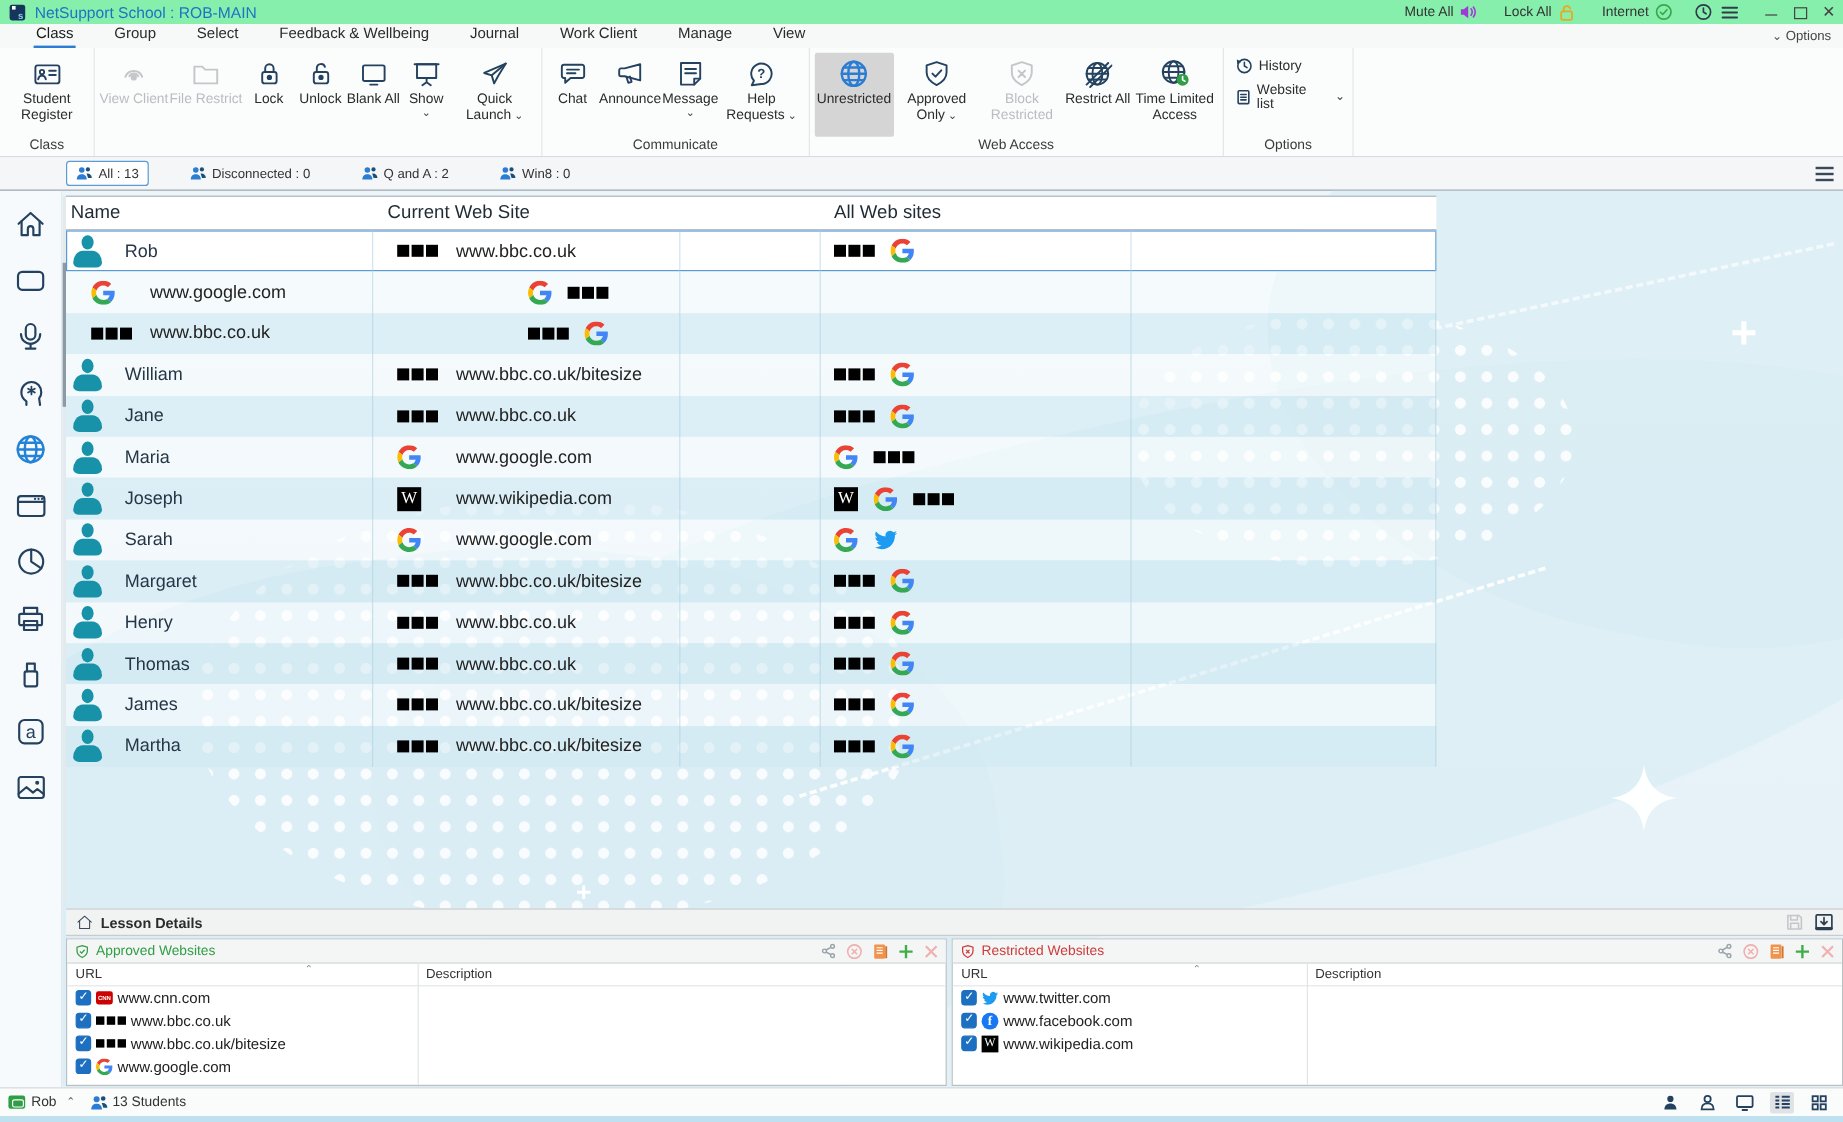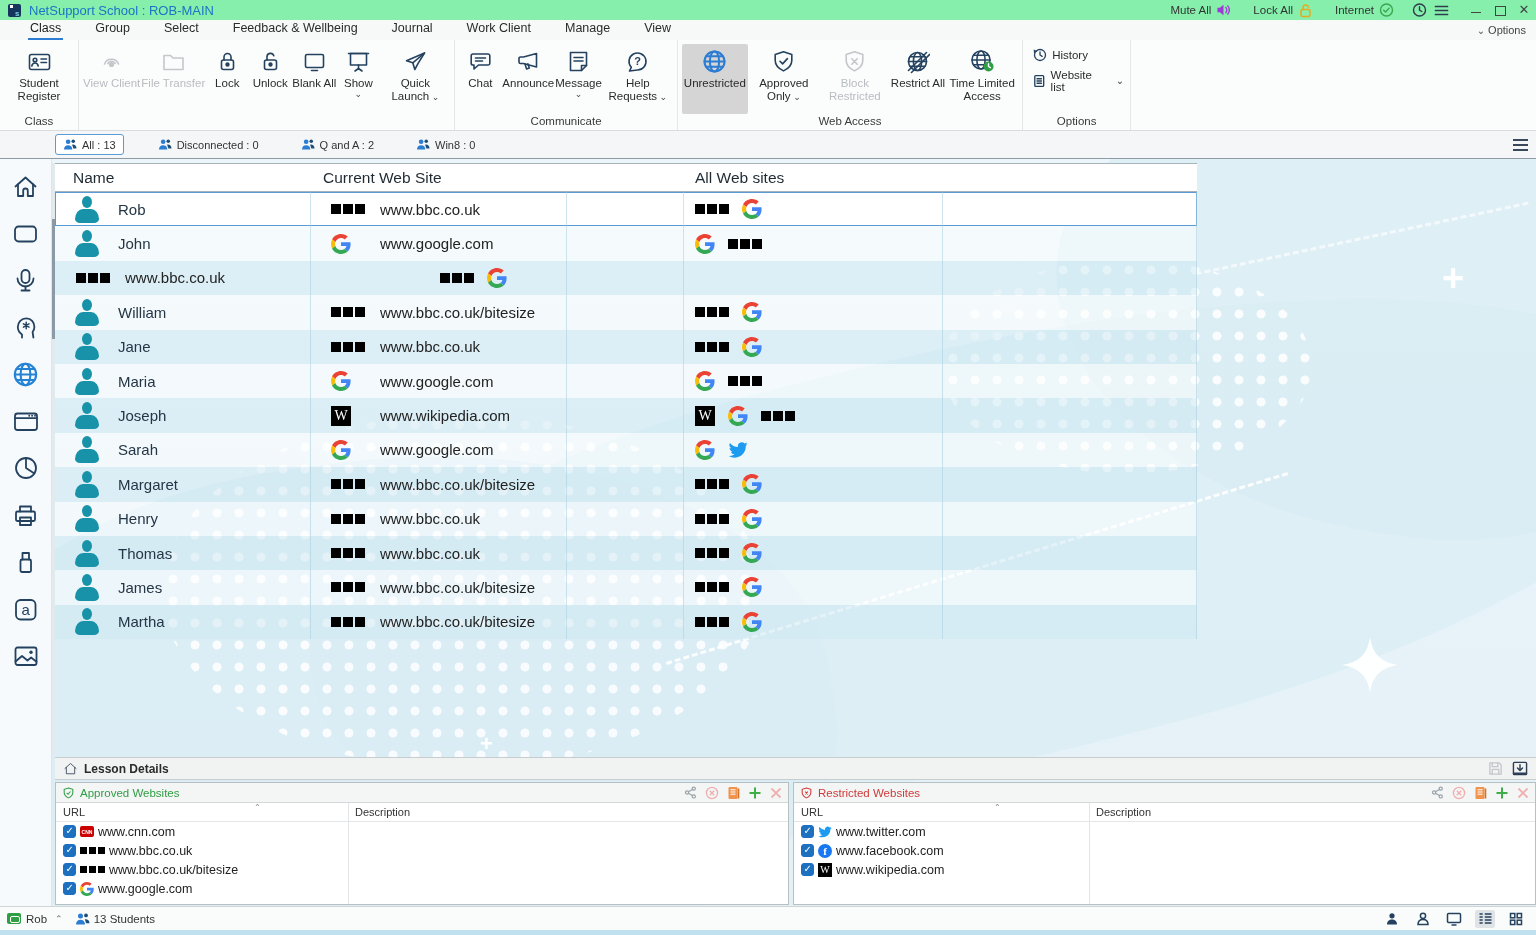--- a/index.html
+++ b/index.html
@@ -80,21 +80,21 @@
   .vscroll { position:absolute; left:0; top:4px; width:3px; height:592px; background:#e3eaee; }
   .vthumb { position:absolute; left:0; top:56px; width:3px; height:120px; background:#8b9aa5; }
 
   
   .stable { position:absolute; left:3px; top:4px; width:1142px; font-size:15px; }
   .thead { display:flex; height:29px; background:#fff; border-top:1px solid #a7b2ba; border-bottom:1px solid #a7b2ba; align-items:center; color:#1f2a33; font-size:15.5px; }
   .trow { display:flex; height:34.4px; align-items:center; position:relative; }
   .trow:nth-child(odd) { background:rgba(255,255,255,.48); }
   .trow:nth-child(even) { background:rgba(205,232,243,.48); }
   .trow.selrow { background:#fff; outline:1px solid #5b9bd5; outline-offset:-1px; z-index:2; }
-  .c-name { width:255px; display:flex; align-items:center; padding-left:18px; flex:0 0 auto; }
+  .c-name { width:255px; display:flex; align-items:center; padding-left:4px; flex:0 0 auto; }
   .c-cur  { width:373px; display:flex; align-items:center; padding-left:21px; flex:0 0 auto; }
   .c-all  { flex:1; display:flex; align-items:center; padding-left:12px; gap:13px; }
   .gridlines { position:absolute; inset:0; pointer-events:none; z-index:3; }
   .gl { position:absolute; top:0; bottom:0; width:1px; background:rgba(170,205,222,.55); }
   .nm { margin-left:17px; color:#253646; }
   .avatar { width:28px; display:flex; flex-direction:column; align-items:center; }
   .avatar .head { width:10px; height:12px; border-radius:50%; background:#1792a8; }
   .avatar .bod  { width:24px; height:14px; margin-top:1px; background:#1792a8; border-radius:8px 8px 5px 5px / 10px 10px 4px 4px; }
   .ci { width:49px; display:flex; align-items:center; }
   .url { color:#222; }
@@ -242,21 +242,21 @@
               </svg>
           </span>
           <span class="rlbl">View Client</span>
         </div>
         <div class="rbtn dis">
           <span class="ricon">
             <svg width="25" height="25" viewBox="0 0 25 25">
                 <path d="M3 20.5V6.5h6.5L12 9h10v11.5z"></path>
               </svg>
           </span>
-          <span class="rlbl">File Transfer</span>
+          <span class="rlbl">File Restrict</span>
         </div>
         <div class="rbtn">
           <span class="ricon">
             <svg width="25" height="25" viewBox="0 0 25 25">
                 <rect x="6.5" y="11" width="12" height="9.5" rx="2"></rect>
                 <path d="M9 11V8a3.5 3.5 0 0 1 7 0v3"></path>
                 <circle cx="12.5" cy="15.5" r="1.4" fill="currentColor"></circle>
               </svg>
           </span>
           <span class="rlbl">Lock</span>
@@ -611,27 +611,20 @@
                 </span>
                 <svg width="20" height="20" viewBox="0 0 48 48">
                   <path fill="#EA4335" d="M24 9.5c3.5 0 6.7 1.2 9.2 3.6l6.9-6.9C35.9 2.4 30.5 0 24 0 14.6 0 6.5 5.4 2.6 13.2l8 6.2C12.4 13.7 17.7 9.5 24 9.5z"></path>
                   <path fill="#4285F4" d="M47 24.6c0-1.6-.2-3.1-.4-4.6H24v9h12.9c-.6 3-2.3 5.5-4.8 7.2l7.7 6C44.4 38 47 31.9 47 24.6z"></path>
                   <path fill="#FBBC05" d="M10.5 28.6C10 27.1 9.8 25.6 9.8 24s.3-3.1.8-4.6l-8-6.2C.9 16.5 0 20.1 0 24s.9 7.5 2.6 10.8l7.9-6.2z"></path>
                   <path fill="#34A853" d="M24 48c6.5 0 11.9-2.1 15.9-5.8l-7.7-6c-2.2 1.5-4.9 2.3-8.2 2.3-6.3 0-11.6-4.2-13.5-9.9l-8 6.2C6.5 42.6 14.6 48 24 48z"></path>
                 </svg>
               </div>
             </div>
             <div class="trow">
-              <div class="c-name">
-       <span class="avatar">
-                  <span class="head"></span>
-                  <span class="bod"></span>
-                </span>
-       <span class="nm">John</span>
-     </div>
      <div class="c-cur">
        <span class="ci">
                   <svg width="20" height="20" viewBox="0 0 48 48">
                     <path fill="#EA4335" d="M24 9.5c3.5 0 6.7 1.2 9.2 3.6l6.9-6.9C35.9 2.4 30.5 0 24 0 14.6 0 6.5 5.4 2.6 13.2l8 6.2C12.4 13.7 17.7 9.5 24 9.5z"></path>
                     <path fill="#4285F4" d="M47 24.6c0-1.6-.2-3.1-.4-4.6H24v9h12.9c-.6 3-2.3 5.5-4.8 7.2l7.7 6C44.4 38 47 31.9 47 24.6z"></path>
                     <path fill="#FBBC05" d="M10.5 28.6C10 27.1 9.8 25.6 9.8 24s.3-3.1.8-4.6l-8-6.2C.9 16.5 0 20.1 0 24s.9 7.5 2.6 10.8l7.9-6.2z"></path>
                     <path fill="#34A853" d="M24 48c6.5 0 11.9-2.1 15.9-5.8l-7.7-6c-2.2 1.5-4.9 2.3-8.2 2.3-6.3 0-11.6-4.2-13.5-9.9l-8 6.2C6.5 42.6 14.6 48 24 48z"></path>
                   </svg>
                 </span>
        <span class="url">www.google.com</span>

